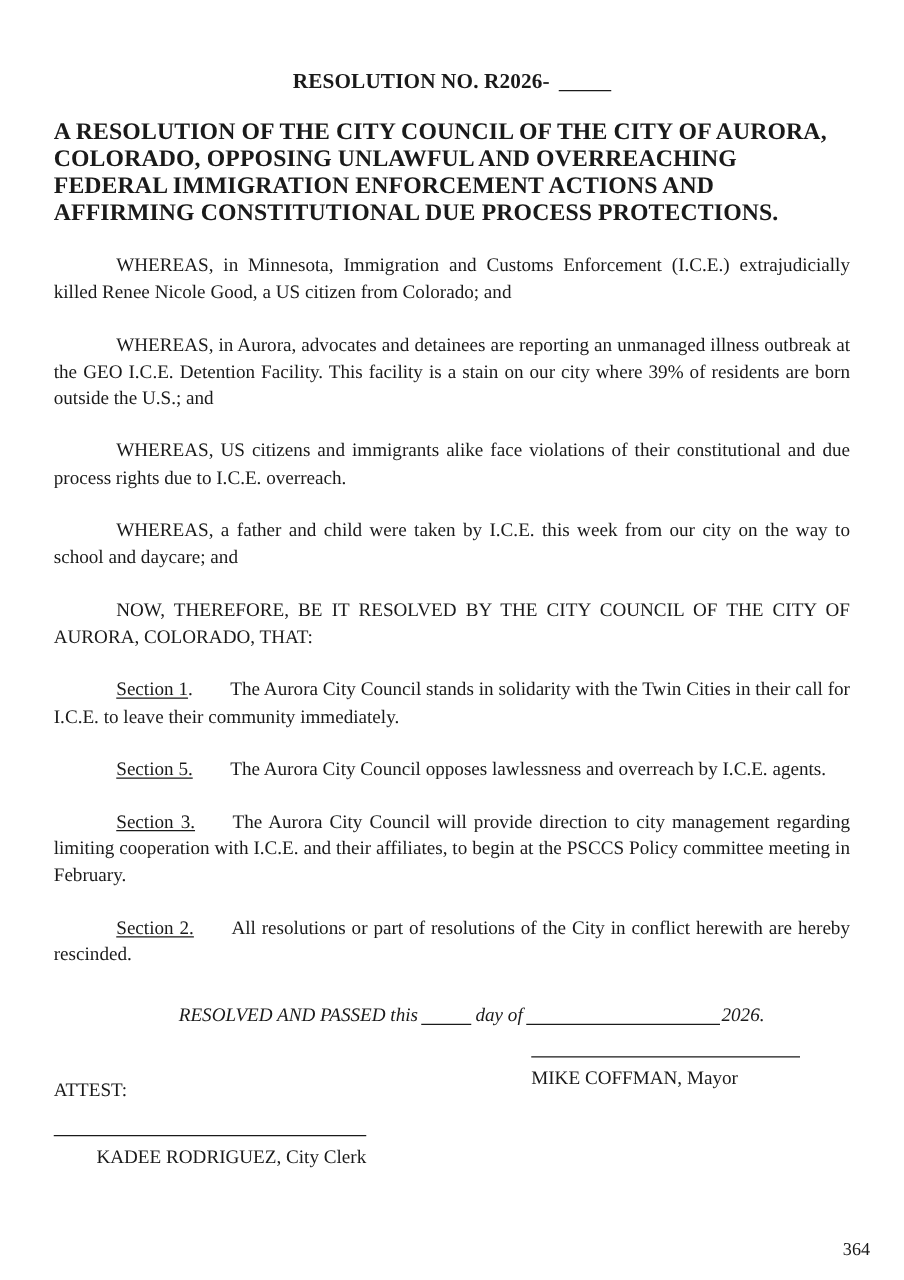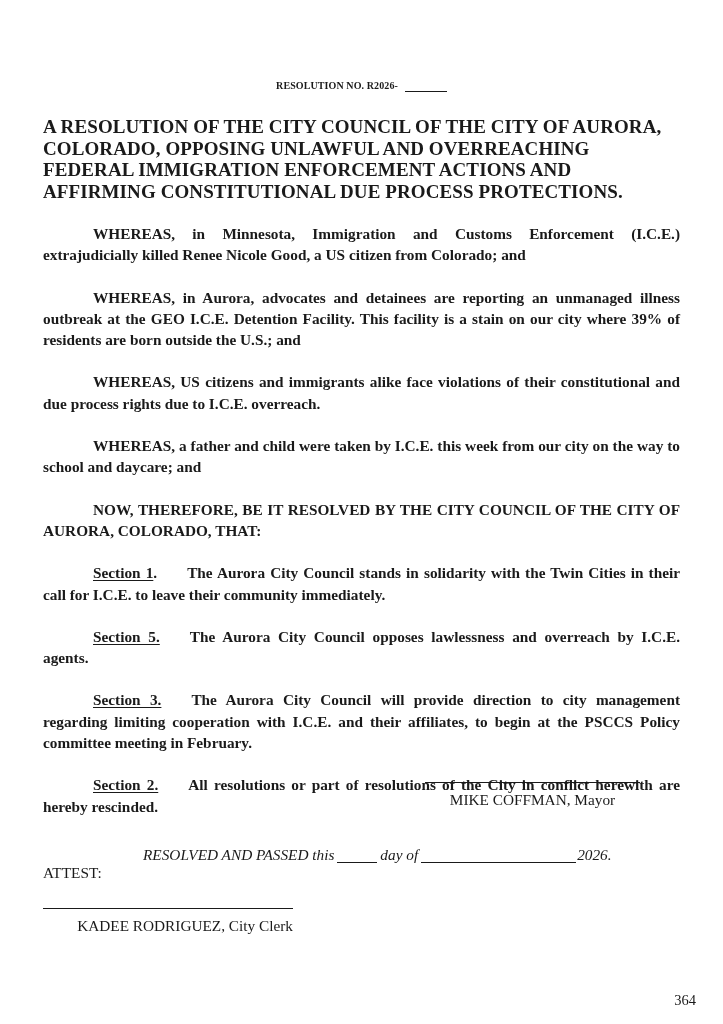--- a/index.html
+++ b/index.html
@@ -26,24 +26,24 @@
   .content {
     position: absolute;
     left: 43px;
     top: 0;
     width: 637px;
   }
 
   
   .reso-no {
     text-align: center;
-    font-size: 10px;
+    font-size: 17px;
     font-weight: bold;
     letter-spacing: 0.1px;
-    margin-top: 75px;
+    margin-top: 54px;
     line-height: 21px;
   }
   .reso-no .blank {
     display: inline-block;
     width: 42px;
     border-bottom: 1.4px solid #1a1a1a;
     vertical-align: -3px;
     margin-left: 7px;
   }
   .title {
@@ -55,23 +55,22 @@
     letter-spacing: 0.1px;
   }
 
   
   .para {
     font-size: 15.3px;
     line-height: 21.3px;
     text-align: justify;
     text-indent: 50px;
     margin-top: 21px;
-    font-weight: bold;
   }
-  .para.bold { font-weight: bold; }
+  .para.bold { font-weight: normal; }
   .sec-label {
     text-decoration: underline;
     text-underline-offset: 2px;
   }
   .sec-gap {
     display: inline-block;
     width: 30px;
   }
 
   
@@ -94,23 +93,22 @@
     width: 155px;
     border-bottom: 1.3px solid #1a1a1a;
     vertical-align: -3px;
     margin: 0 1px 0 3px;
   }
 
   
   .sig-mayor {
     position: absolute;
     left: 425px;
-    top: 782px;
+    top: 845px;
     width: 215px;
-    text-align: center;
   }
   .sig-clerk {
     position: absolute;
     left: 43px;
     top: 908px;
     width: 250px;
     text-align: right;
   }
   .sig-rule {
     border-top: 1.4px solid #1a1a1a;

